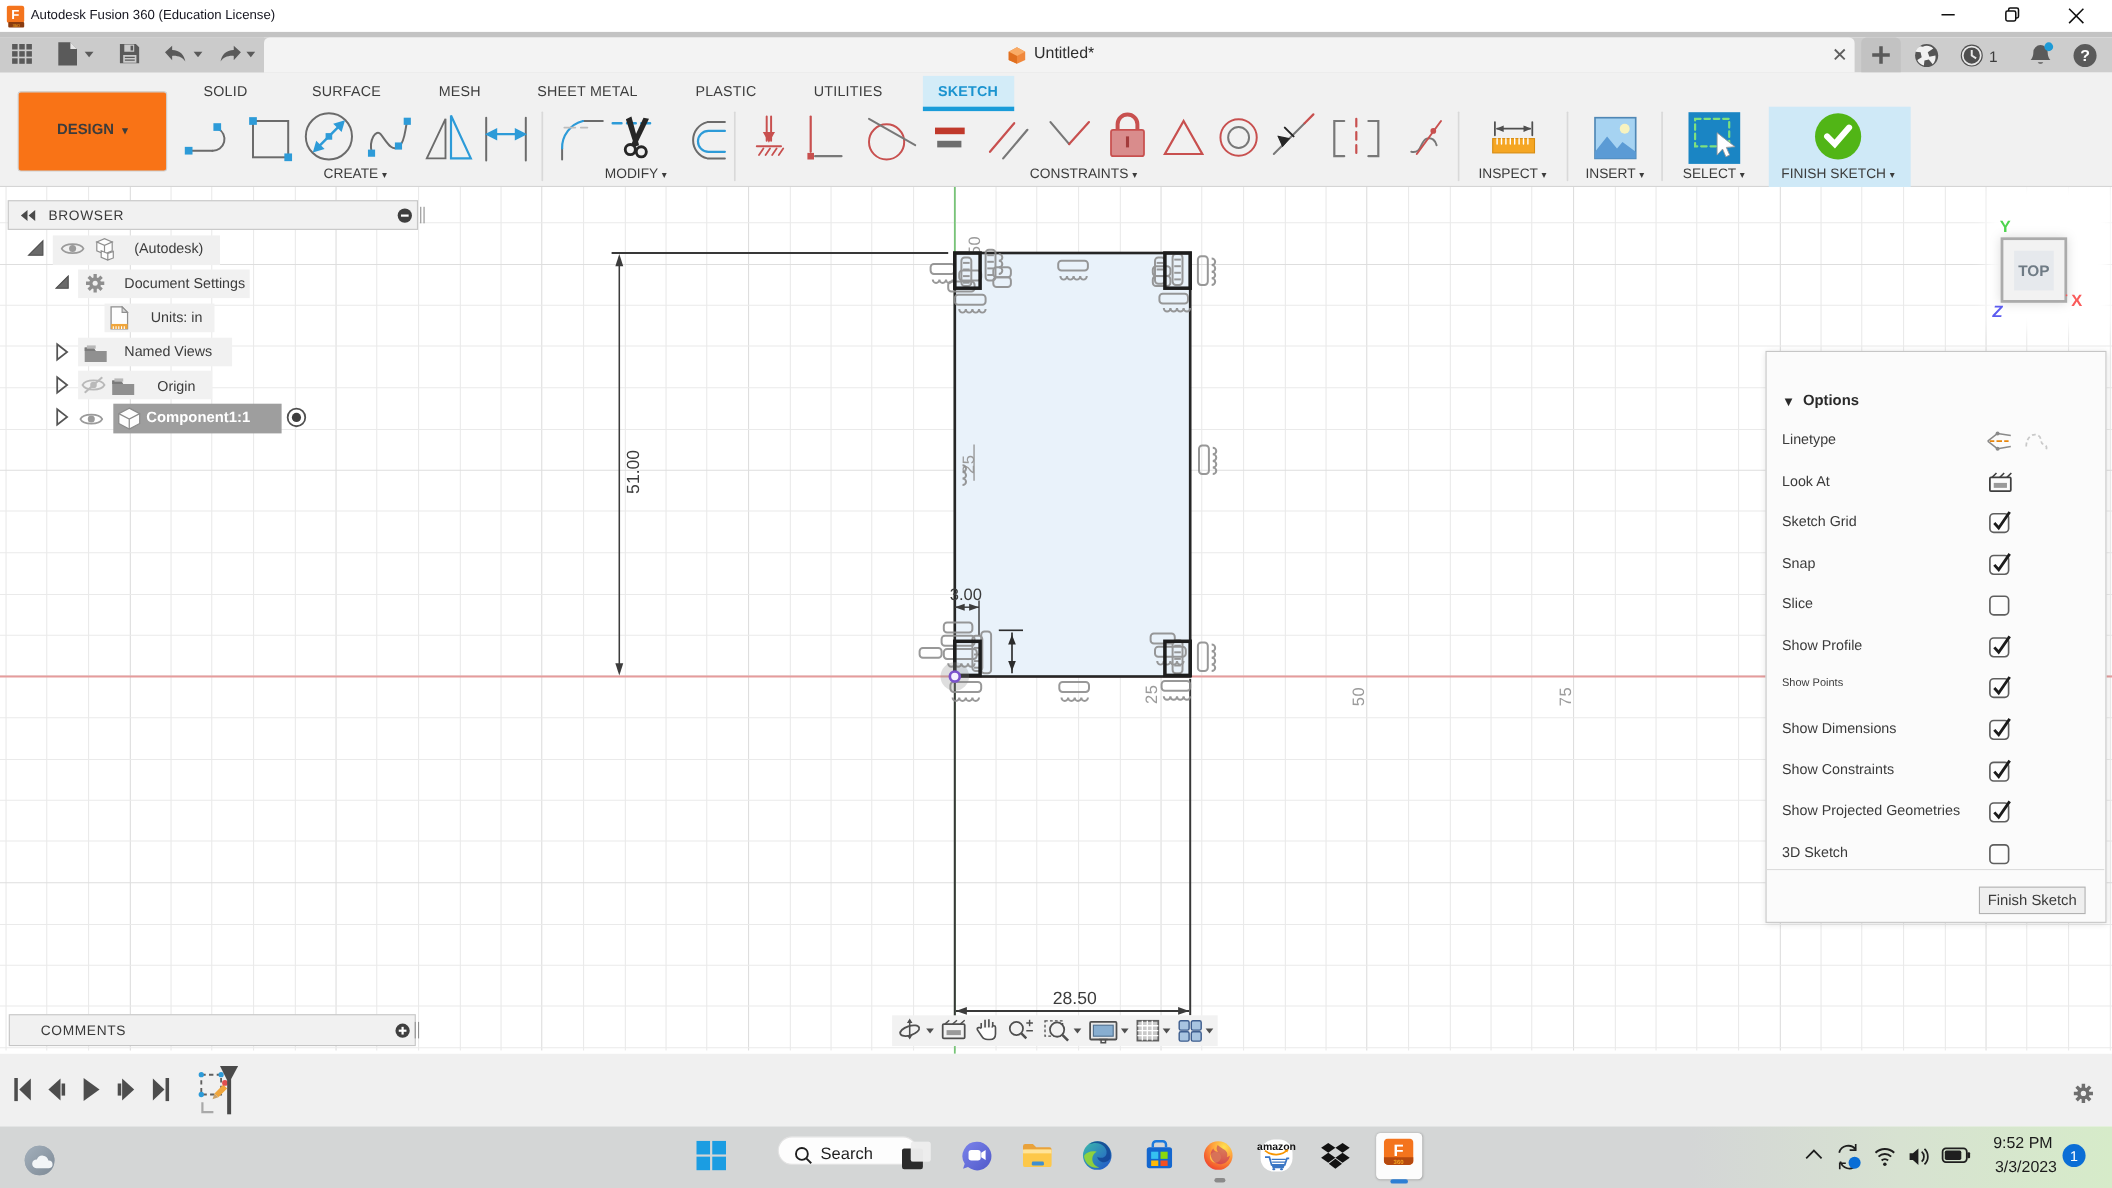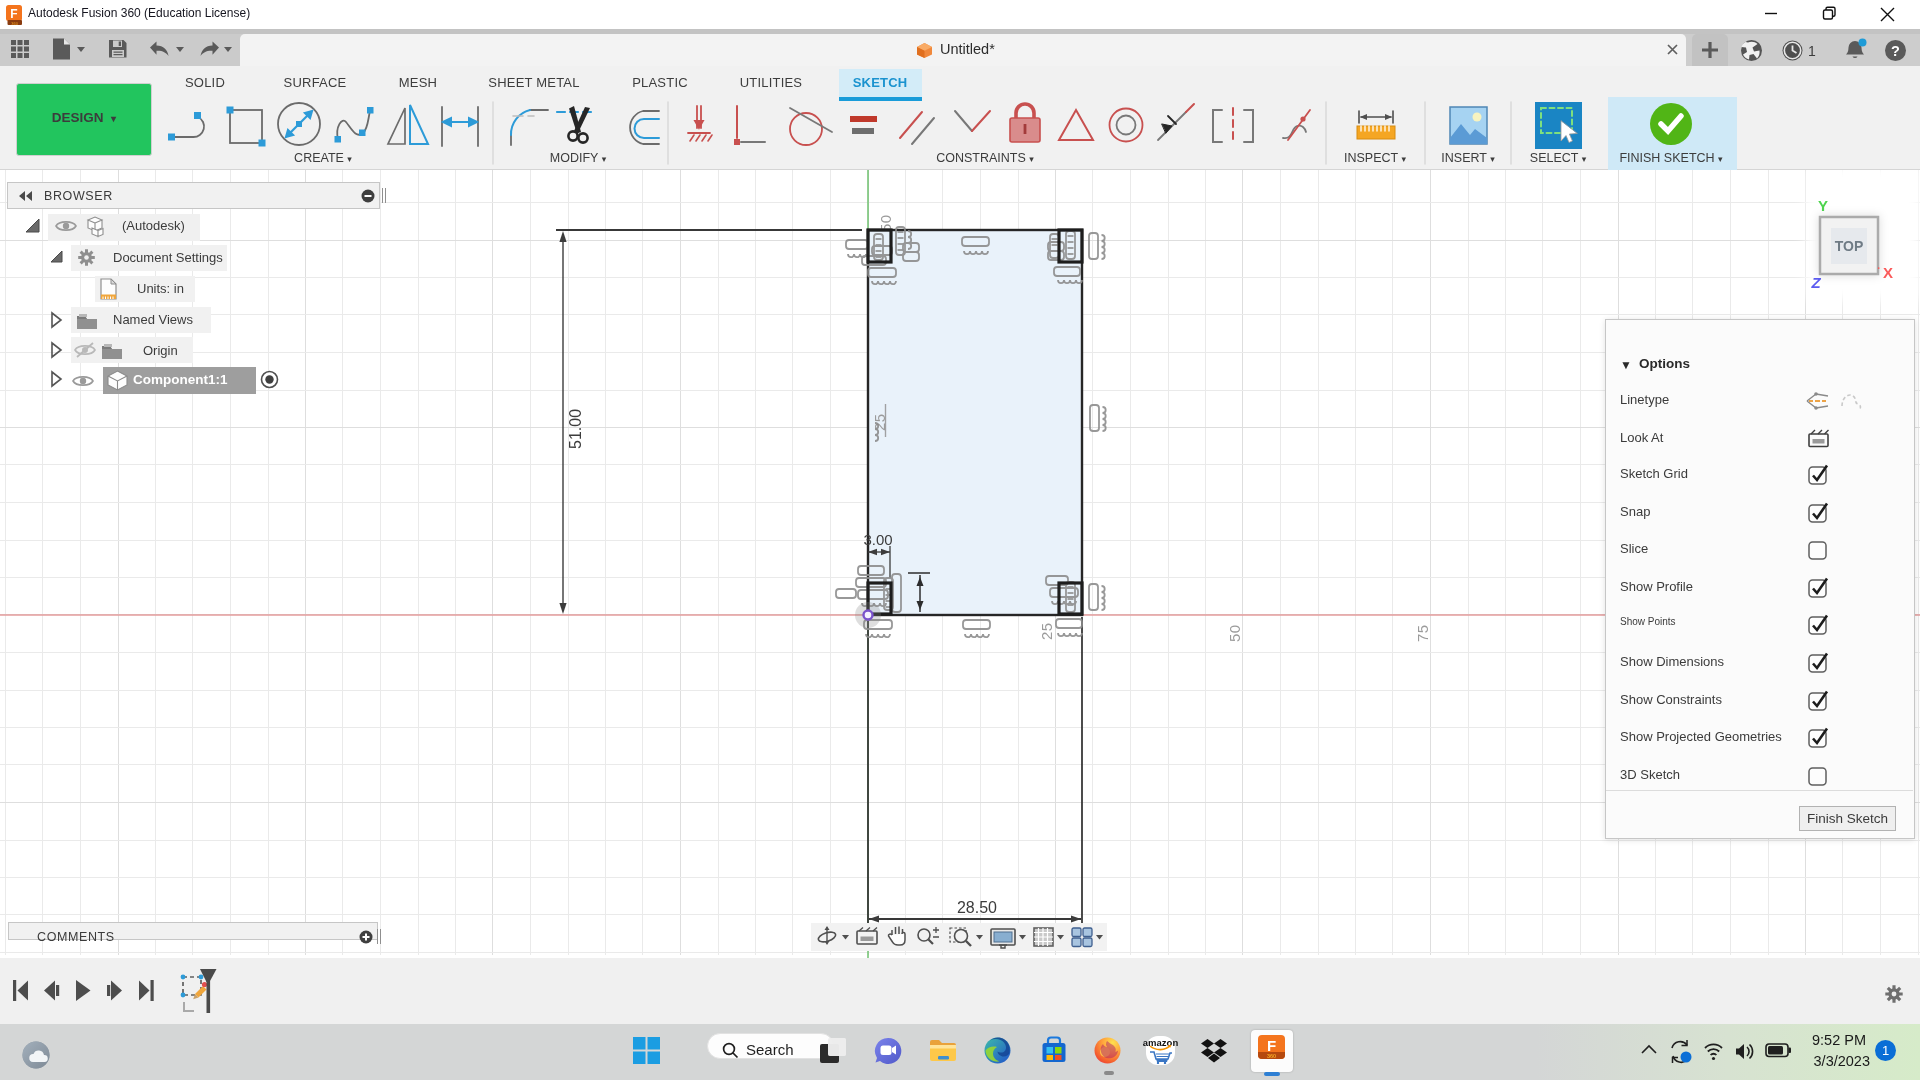--- a/index.html
+++ b/index.html
@@ -325,21 +325,21 @@
 <div class="abs txt" style="left:205px;top:9px;transform:translateX(-50%);font-size:13px;color:#3d3d3d;letter-spacing:0.2px">SOLID</div>
 <div class="abs txt" style="left:315px;top:9px;transform:translateX(-50%);font-size:13px;color:#3d3d3d;letter-spacing:0.2px">SURFACE</div>
 <div class="abs txt" style="left:418px;top:9px;transform:translateX(-50%);font-size:13px;color:#3d3d3d;letter-spacing:0.2px">MESH</div>
 <div class="abs txt" style="left:534px;top:9px;transform:translateX(-50%);font-size:13px;color:#3d3d3d;letter-spacing:0.2px">SHEET METAL</div>
 <div class="abs txt" style="left:660px;top:9px;transform:translateX(-50%);font-size:13px;color:#3d3d3d;letter-spacing:0.2px">PLASTIC</div>
 <div class="abs txt" style="left:771px;top:9px;transform:translateX(-50%);font-size:13px;color:#3d3d3d;letter-spacing:0.2px">UTILITIES</div>
 
 <div class="abs" style="left:839px;top:3px;width:83px;height:32px;background:#d3ecf8;border-bottom:4px solid #199cd9;box-sizing:border-box"></div>
 <div class="abs txt" style="left:880px;top:9px;transform:translateX(-50%);font-size:13px;font-weight:bold;color:#1b93cf;letter-spacing:0.2px">SKETCH</div>
 
-<div class="abs" style="left:16px;top:17px;width:136px;height:73px;background:#22c55e;border:1px solid #d0d0d0;border-radius:3px;box-sizing:border-box">
+<div class="abs" style="left:16px;top:17px;width:136px;height:73px;background:#f97316;border:1px solid #d0d0d0;border-radius:3px;box-sizing:border-box">
 <div class="abs txt" style="left:50%;top:26px;transform:translateX(-50%);font-size:13.5px;font-weight:bold;color:#3c3c3c">DESIGN&nbsp; <span style="font-size:10px">▾</span></div>
 </div>
 
 <div class="abs txt" style="left:323px;top:85px;transform:translateX(-50%);font-size:12.5px;color:#3c3c3c">CREATE <span style="font-size:9px">▾</span></div>
 <div class="abs txt" style="left:578px;top:85px;transform:translateX(-50%);font-size:12.5px;color:#3c3c3c">MODIFY <span style="font-size:9px">▾</span></div>
 <div class="abs txt" style="left:985px;top:85px;transform:translateX(-50%);font-size:12.5px;color:#3c3c3c">CONSTRAINTS <span style="font-size:9px">▾</span></div>
 <div class="abs txt" style="left:1375px;top:85px;transform:translateX(-50%);font-size:12.5px;color:#3c3c3c">INSPECT <span style="font-size:9px">▾</span></div>
 <div class="abs txt" style="left:1468px;top:85px;transform:translateX(-50%);font-size:12.5px;color:#3c3c3c">INSERT <span style="font-size:9px">▾</span></div>
 <div class="abs txt" style="left:1558px;top:85px;transform:translateX(-50%);font-size:12.5px;color:#3c3c3c">SELECT <span style="font-size:9px">▾</span></div>
 
@@ -598,21 +598,21 @@
 <path d="M11.5,2 L21,7 v9 L11.5,21 L2,16 V7 Z" fill="#fdfdfd" stroke="#8a8a8a" stroke-width="1.1"></path>
 <path d="M2,7 L11.5,12 L21,7 M11.5,12 V21" fill="none" stroke="#8a8a8a" stroke-width="1.1"></path>
 </svg>
 <div class="abs txt" style="left:133px;top:163px;font-size:13.5px;font-weight:bold;color:#ffffff">Component1:1</div>
 <svg class="abs" style="left:260px;top:161px" width="19" height="19" viewBox="0 0 19 19">
 <circle cx="9.5" cy="9.5" r="8" fill="#fff" stroke="#4f4f4f" stroke-width="1.6"></circle>
 <circle cx="9.5" cy="9.5" r="4.2" fill="#3f3f3f"></circle>
     </svg>
 </div>
 
-<div class="abs" style="z-index:5;left:8px;top:922px;width:370px;height:18px;background:#f1f1f1;border:1px solid #c6c6c6;box-sizing:border-box">
+<div class="abs" style="z-index:5;left:8px;top:922px;width:370px;height:29px;background:#f1f1f1;border:1px solid #c6c6c6;box-sizing:border-box">
 <div class="abs txt" style="left:28px;top:7px;font-size:12.5px;letter-spacing:0.6px;color:#3a3a3a">COMMENTS</div>
 <svg class="abs" style="left:350px;top:7px" width="14" height="14" viewBox="0 0 14 14">
       <circle cx="7" cy="7" r="6.5" fill="#3f3f3f"></circle>
       <rect x="3.5" y="6" width="7" height="2" fill="#fff"></rect>
       <rect x="6" y="3.5" width="2" height="7" fill="#fff"></rect>
     </svg>
 <div class="abs" style="left:368px;top:6px;width:1px;height:15px;background:#8f8f8f"></div>
 <div class="abs" style="left:371px;top:6px;width:1px;height:15px;background:#8f8f8f"></div>
 </div>
 

